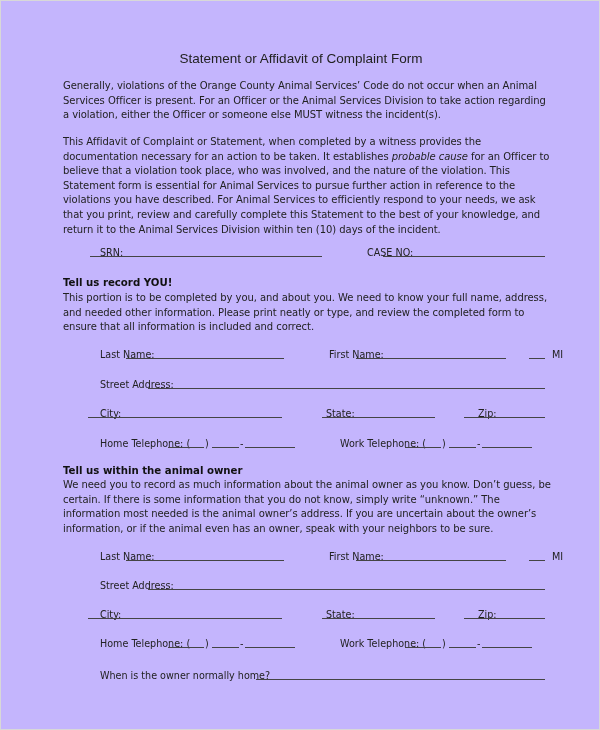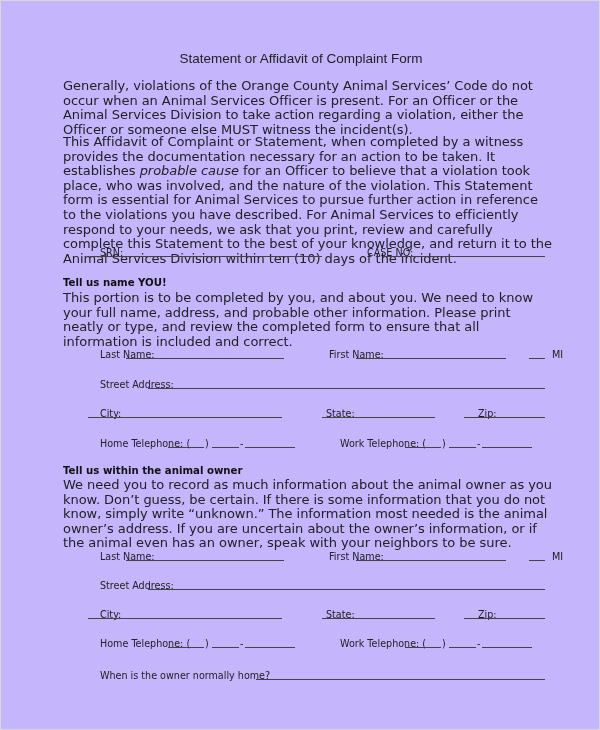--- a/index.html
+++ b/index.html
@@ -8,21 +8,21 @@
       position: absolute; left: 0; top: 0; width: 598px; height: 728px;
       border: 1px solid #d8d8d8; background: #c4b5fd;
       font-family: "DejaVu Sans", sans-serif; color: #1a1a1a;
     }
     .title {
       position: absolute; top: 50px; left: 0; width: 600px; text-align: center;
       font-family: "Liberation Sans", sans-serif; font-size: 13.5px; color: #222;
     }
     .para {
       position: absolute; left: 62px; width: 490px;
-      font-size: 13px; line-height: 14.6px; color: #222; letter-spacing: -0.05px;
+      font-size: 10px; line-height: 14.6px; color: #222; letter-spacing: -0.05px;
     }
     .para i { font-style: italic; }
     .heading {
       position: absolute; left: 62px; font-weight: bold; font-size: 10.2px; color: #111;
     }
     .row {
       position: absolute; left: 62px; width: 482px; height: 14px;
       font-size: 9.6px; color: #222; white-space: nowrap;
     }
     .row span.lbl { position: absolute; bottom: 0; margin-left: 37px; }
@@ -42,22 +42,22 @@
 
   <div class="para" style="top:134px;"><span>This Affidavit of Complaint or Statement, when completed by a witness provides the documentation necessary for an action to be taken.  It establishes </span><i>probable cause</i><span> for an Officer to believe that a violation took place, who was involved, and the nature of the violation.  This Statement form is essential for Animal Services to pursue further action in reference to the violations you have described.  For Animal Services to efficiently respond to your needs, we ask that you print, review and carefully complete this Statement to the best of your knowledge, and return it to the Animal Services Division within ten (10) days of the incident.</span></div>
 
   <div class="row" style="top:243px;">
     <span class="lbl" style="left:0;">SRN:</span>
     <div class="line" style="left:27px; width:232px;"></div>
     <span class="lbl" style="left:267px;">CASE NO:</span>
     <div class="line" style="left:320px; width:162px;"></div>
   </div>
 
-  <div class="heading" style="top:276px;">Tell us name YOU!</div>
-  <div class="para" style="top:290px;">This portion is to be completed by you, and about you.  We need to know your full name, address, and probable other information.  Please print neatly or type, and review the completed form to ensure that all information is included and correct.</div>
+  <div class="heading" style="top:276px;">Tell us record YOU!</div>
+  <div class="para" style="top:290px;">This portion is to be completed by you, and about you.  We need to know your full name, address, and needed other information.  Please print neatly or type, and review the completed form to ensure that all information is included and correct.</div>
 
   <div class="row" style="top:345px;">
     <span class="lbl" style="left:0;">Last Name:</span>
     <div class="line" style="left:63px; width:158px;"></div>
     <span class="lbl" style="left:229px;">First Name:</span>
     <div class="line" style="left:293px; width:150px;"></div>
     <span class="lbl" style="left:452px;">MI</span>
     <div class="line" style="left:466px; width:16px;"></div>
   </div>
 

